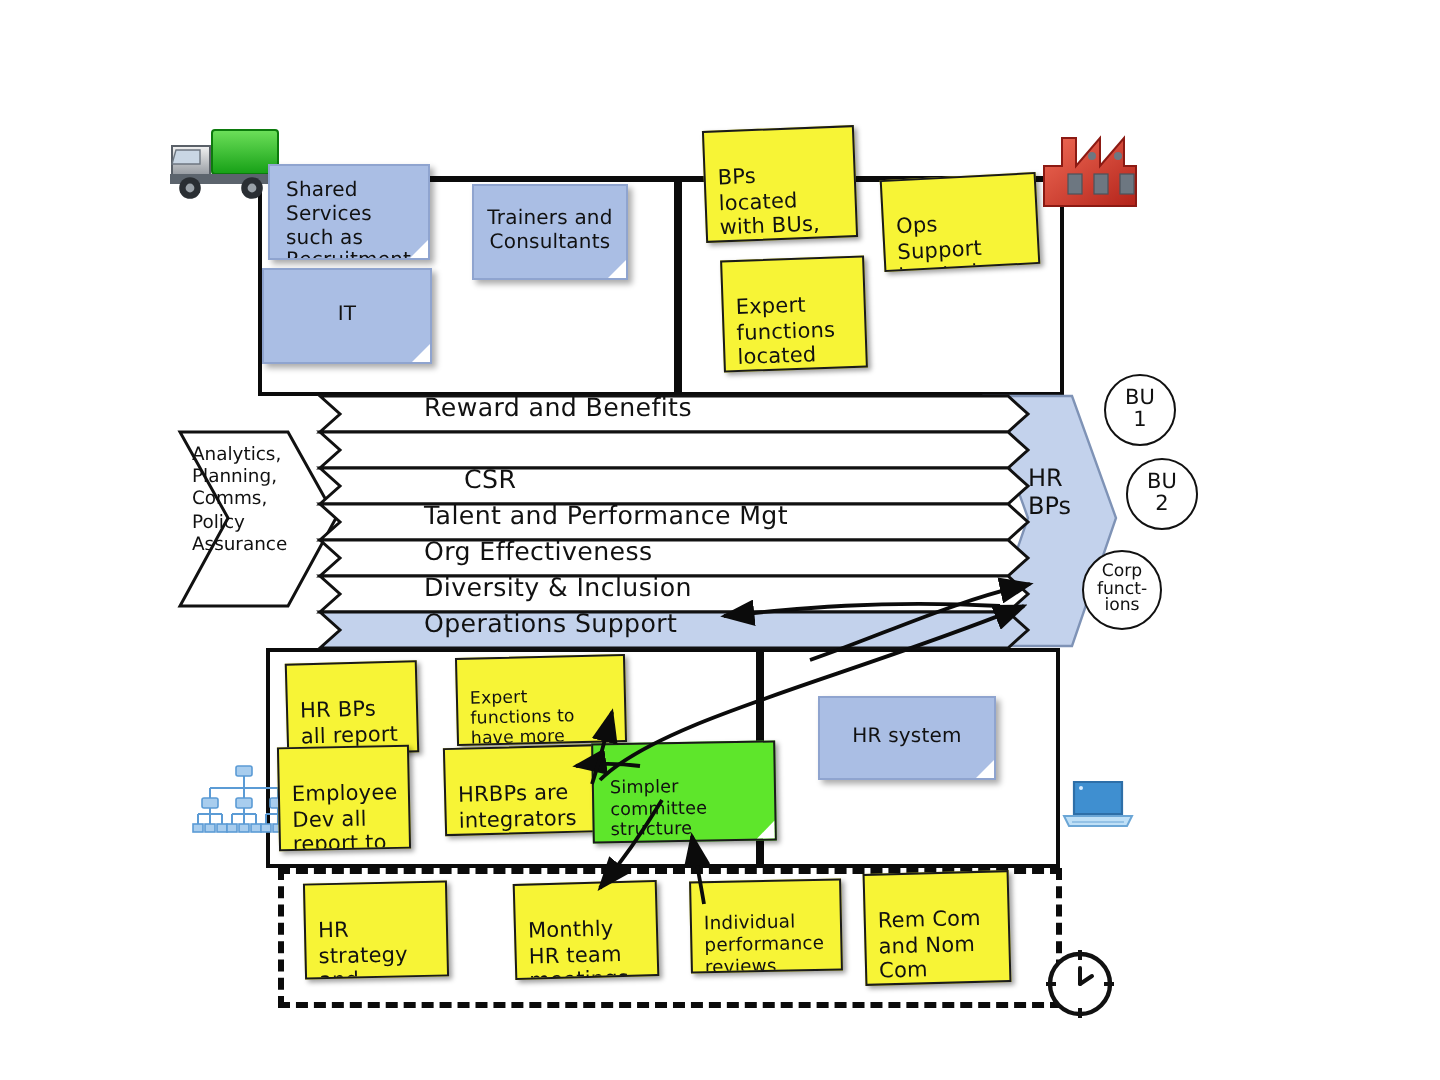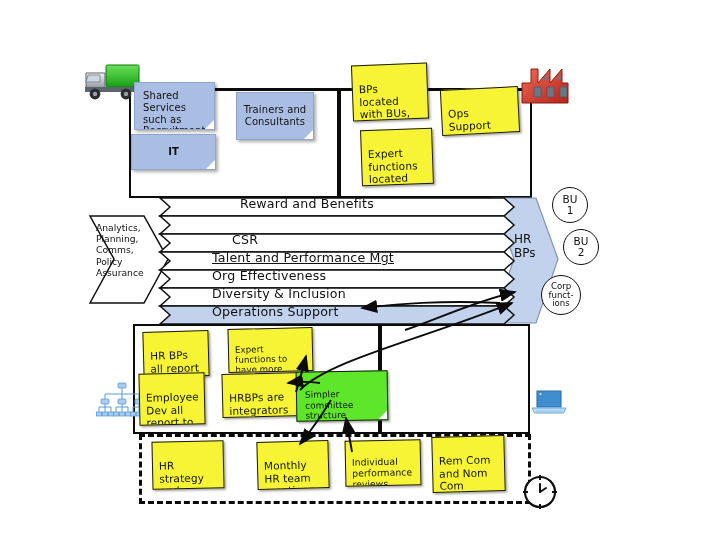--- a/index.html
+++ b/index.html
@@ -135,21 +135,21 @@
       <circle cx="41" cy="21" r="2" fill="#6d7781"></circle>
     </svg>
   </div>
 
   <div class="note blue tl" style="left:134px;top:82px;width:81px;height:48px;">
     <span>Shared Services such as Recruitment</span>
   </div>
   <div class="note blue" style="left:236px;top:92px;width:78px;height:48px;">
     <span>Trainers and Consultants</span>
   </div>
-  <div class="note blue" style="left:131px;top:134px;width:85px;height:36px;font-weight:bold;">
+  <div class="note blue" style="left:131px;top:134px;width:85px;height:48px;">
     <span>IT</span>
   </div>
 
   <div class="note yellow" style="left:352px;top:64px;width:76px;height:56px;transform:rotate(-2.2deg);">
     <span>BPs located with BUs, Functions and stores</span>
   </div>
   <div class="note yellow" style="left:361px;top:129px;width:72px;height:56px;transform:rotate(-2deg);">
     <span>Expert functions located together</span>
   </div>
   <div class="note yellow" style="left:441px;top:88px;width:78px;height:46px;transform:rotate(-3deg);">
@@ -166,23 +166,23 @@
       <polygon points="72,5 416,5 426,14 416,23 72,23 82,14" fill="#ffffff"></polygon>
       <polygon points="72,23 416,23 426,32 416,41 72,41 82,32" fill="#ffffff"></polygon>
       <polygon points="72,41 416,41 426,50 416,59 72,59 82,50" fill="#ffffff"></polygon>
       <polygon points="72,59 416,59 426,68 416,77 72,77 82,68" fill="#ffffff"></polygon>
       <polygon points="72,77 416,77 426,86 416,95 72,95 82,86" fill="#ffffff"></polygon>
       <polygon points="72,95 416,95 426,104 416,113 72,113 82,104" fill="#ffffff"></polygon>
       <polygon points="72,113 416,113 426,122 416,131 72,131 82,122" fill="#c3d2ec"></polygon>
     </g>
   </svg>
 
-  <div class="band-label" style="left:212px;top:196px;margin-left:28px;">Reward and Benefits</div>
+  <div class="band-label" style="left:212px;top:196px;">Reward and Benefits</div>
   <div class="band-label" style="left:212px;top:232px;margin-left:20px;">CSR</div>
-  <div class="band-label" style="left:212px;top:250px;text-decoration:underline;">Talent and Performance Mgt</div>
+  <div class="band-label" style="left:212px;top:250px;">Talent and Performance Mgt</div>
   <div class="band-label" style="left:212px;top:268px;text-align:center;">Org Effectiveness</div>
   <div class="band-label" style="left:212px;top:286px;text-align:right;">Diversity &amp; Inclusion</div>
   <div class="band-label" style="left:212px;top:304px;">Operations Support</div>
 
   <div id="hexlabel" style="white-space:pre-line;">Analytics,
 Planning,
 Comms,
 Policy
 Assurance</div>
   <div id="hrbps" style="white-space:pre-line;">HR
@@ -258,20 +258,23 @@
   </div>
   <div class="note yellow" style="left:228px;top:328px;width:85px;height:44px;font-size:8.6px;transform:rotate(-1.4deg);">
     <span>Expert functions to have more accountability</span>
   </div>
   <div class="note yellow" style="left:222px;top:373px;width:82px;height:44px;transform:rotate(-1.5deg);">
     <span>HRBPs are integrators</span>
   </div>
   <div class="note green" style="left:296px;top:371px;width:92px;height:50px;font-size:8.8px;padding:7px 8px;transform:rotate(-1deg);">
     <span>Simpler committee structure</span>
   </div>
+  <div class="note blue" style="left:409px;top:348px;width:89px;height:42px;">
+    <span>HR system</span>
+  </div>
 
   <div class="dashed" style="left:139px;top:434px;width:392px;height:70px;"></div>
 
   <div class="note yellow" style="left:152px;top:441px;width:72px;height:48px;transform:rotate(-1.3deg);">
     <span>HR strategy and measures</span>
   </div>
   <div class="note yellow" style="left:257px;top:441px;width:72px;height:48px;transform:rotate(-1.6deg);">
     <span>Monthly HR team meetings</span>
   </div>
   <div class="note yellow" style="left:345px;top:440px;width:76px;height:46px;font-size:9.2px;transform:rotate(-1.2deg);">

